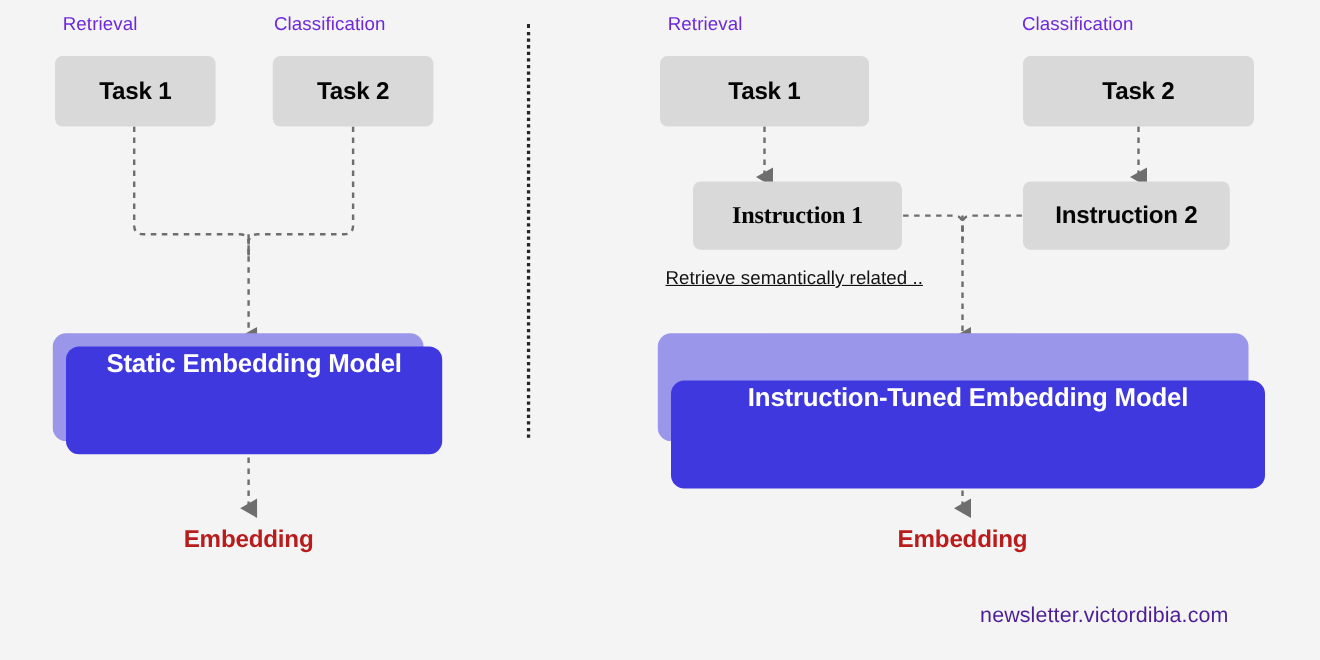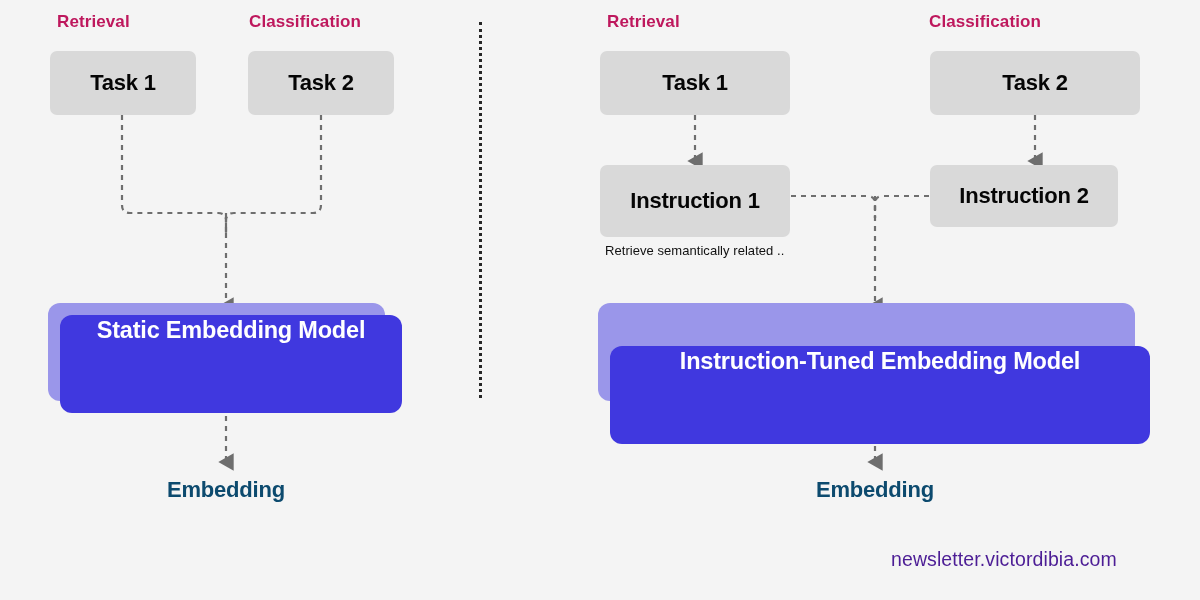--- a/index.html
+++ b/index.html
@@ -15,46 +15,47 @@
     font-family: "Liberation Sans", sans-serif;
     overflow: hidden;
   }
 
   
   .abs { position: absolute; }
 
   
   .section-label {
     font-size: 17px;
-    color: #be185d;
-    font-weight: 700;
+    color: #6d28d9;
+    font-weight: 400;
     letter-spacing: 0.1px;
     white-space: nowrap;
   }
 
   
   .node-box {
     background: #d9d9d9;
     border-radius: 7px;
     display: flex;
     align-items: center;
     justify-content: center;
     font-size: 22px;
     font-weight: bold;
     color: #050505;
     letter-spacing: -0.2px;
     box-sizing: border-box;
   }
 
   
   .caption {
-    font-size: 13px;
+    font-size: 17px;
     color: #111111;
     white-space: nowrap;
     letter-spacing: 0.05px;
+    text-decoration: underline;
   }
 
   
   .model-shadow {
     background: #9a96ea;
     border-radius: 12px;
   }
   .model-card {
     background: #4038df;
     border-radius: 12px;
@@ -69,21 +70,21 @@
     text-align: center;
     letter-spacing: -0.2px;
     box-sizing: border-box;
   }
   .model-card .line { display: block; }
 
   
   .output-label {
     font-size: 22px;
     font-weight: bold;
-    color: #0c4a6e;
+    color: #b91c1c;
     letter-spacing: -0.2px;
     white-space: nowrap;
     text-align: center;
   }
 
   
   .divider {
     border-left: 3px dotted #262626;
   }
 
@@ -176,21 +177,21 @@
   <div class="abs section-label" style="left:929px; top:12px;">Classification</div>
 
   <div class="abs node-box" style="left:600px; top:51px; width:190px; height:64px;">
     <span>Task 1</span>
   </div>
 
   <div class="abs node-box" style="left:930px; top:51px; width:210px; height:64px;">
     <span>Task 2</span>
   </div>
 
-  <div class="abs node-box" style="left:600px; top:165px; width:190px; height:72px;">
+  <div class="abs node-box" style="left:630px; top:165px; width:190px; height:62px;font-family:Liberation Serif, serif;">
     <span>Instruction 1</span>
   </div>
 
   <div class="abs node-box" style="left:930px; top:165px; width:188px; height:62px;">
     <span>Instruction 2</span>
   </div>
 
   <div class="abs caption" style="left:605px; top:243px;">Retrieve semantically related ..</div>
 
 

